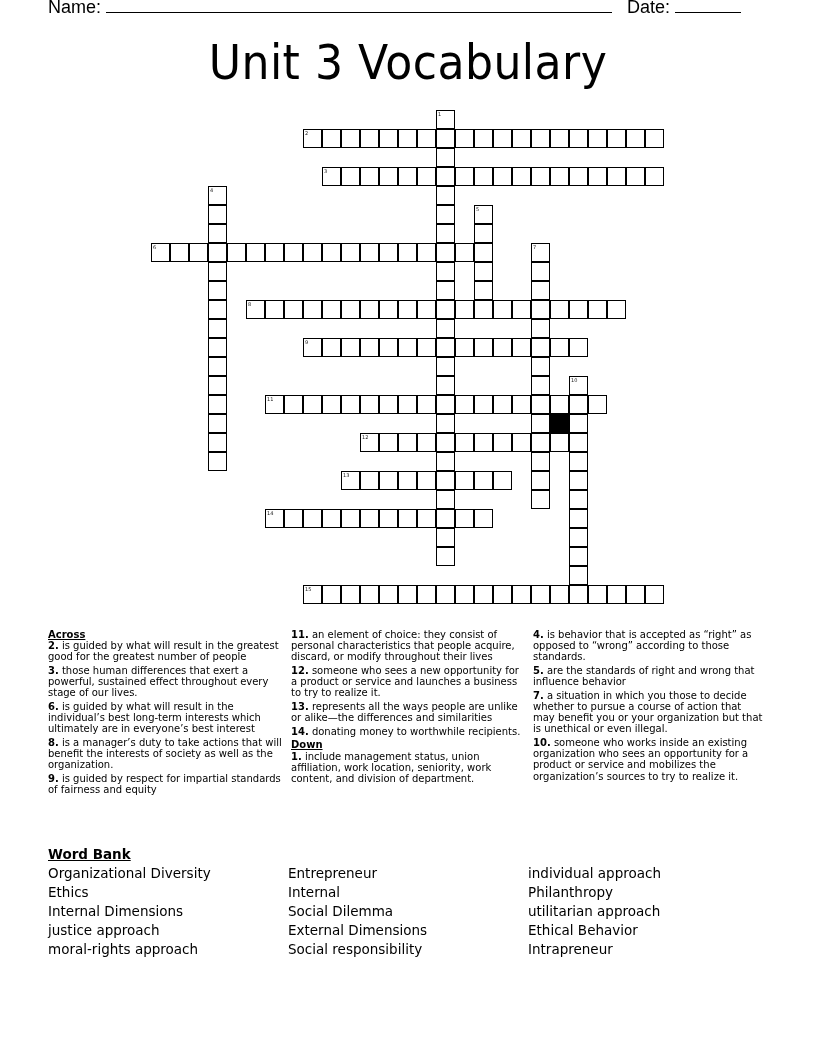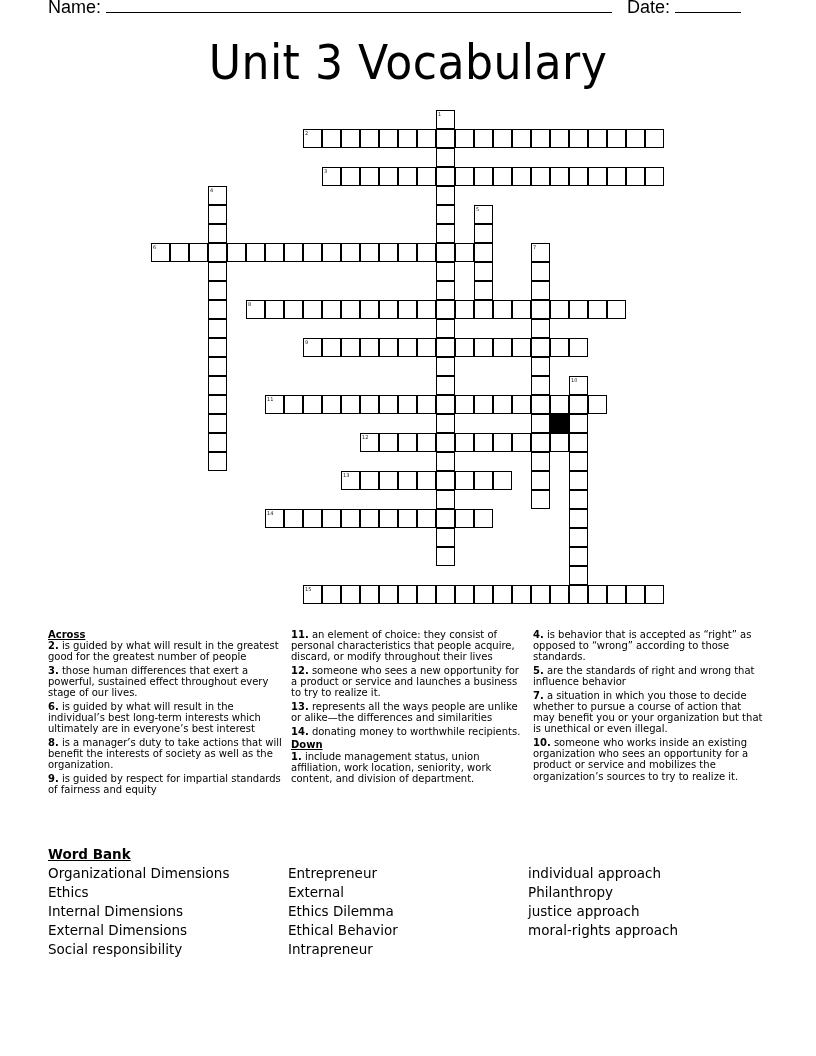--- a/index.html
+++ b/index.html
@@ -305,28 +305,29 @@
 <div class="clues col3">
   <div class="clue"><b>4.</b><span> is behavior that is accepted as “right” as opposed to “wrong” according to those standards.</span></div>
   <div class="clue"><b>5.</b><span> are the standards of right and wrong that influence behavior</span></div>
   <div class="clue"><b>7.</b><span> a situation in which you those to decide whether to pursue a course of action that may benefit you or your organization but that is unethical or even illegal.</span></div>
   <div class="clue"><b>10.</b><span> someone who works inside an existing organization who sees an opportunity for a product or service and mobilizes the organization’s sources to try to realize it.</span></div>
 </div>
 
 <div class="wb">
   <span class="wb-title">Word Bank</span>
   <div class="wb-grid">
-    <span>Organizational Dimensions</span>
+    <span>Organizational Diversity</span>
     <span>Entrepreneur</span>
     <span>individual approach</span>
     <span>Ethics</span>
-    <span>External</span>
+    <span>Internal</span>
     <span>Philanthropy</span>
     <span>Internal Dimensions</span>
-    <span>Ethics Dilemma</span>
+    <span>Social Dilemma</span>
+    <span>utilitarian approach</span>
     <span>justice approach</span>
     <span>External Dimensions</span>
     <span>Ethical Behavior</span>
     <span>moral-rights approach</span>
     <span>Social responsibility</span>
     <span>Intrapreneur</span>
   </div>
 </div>
 
 </body></html>

